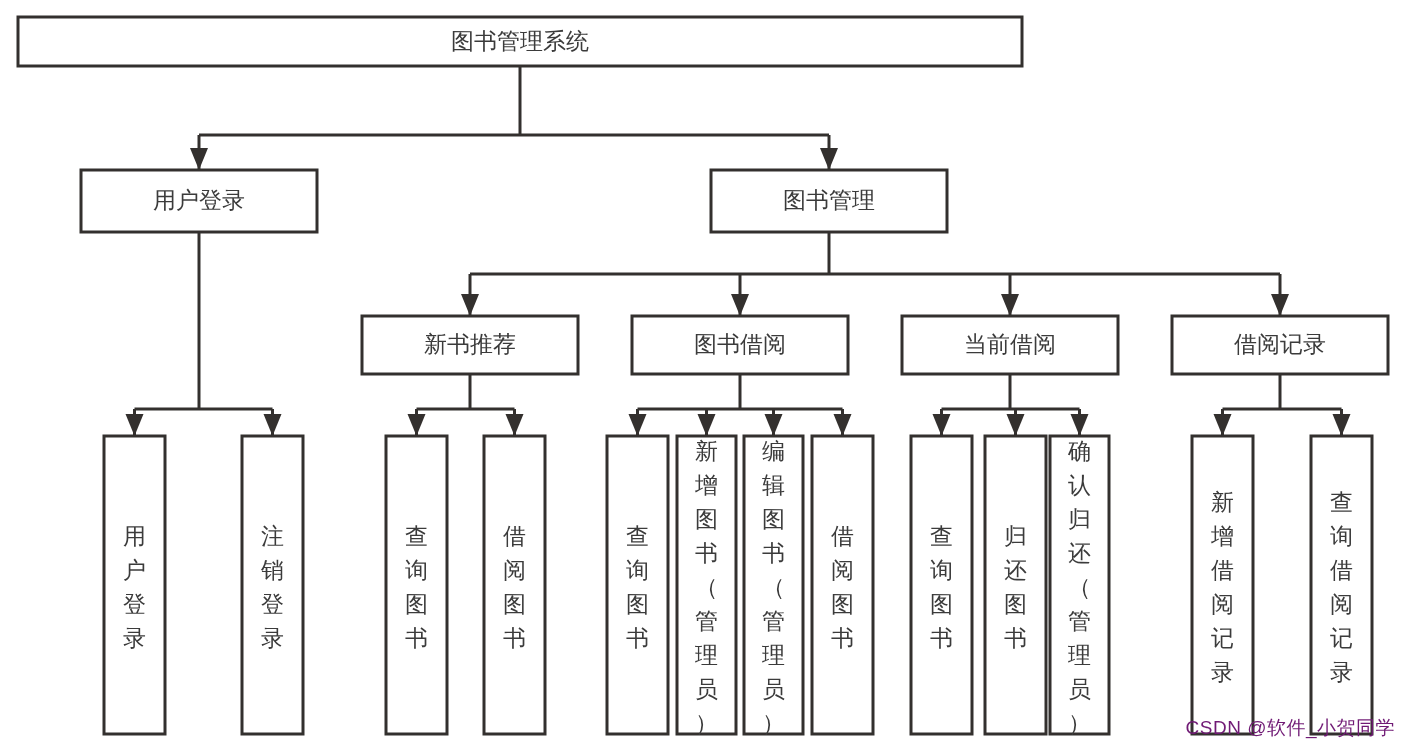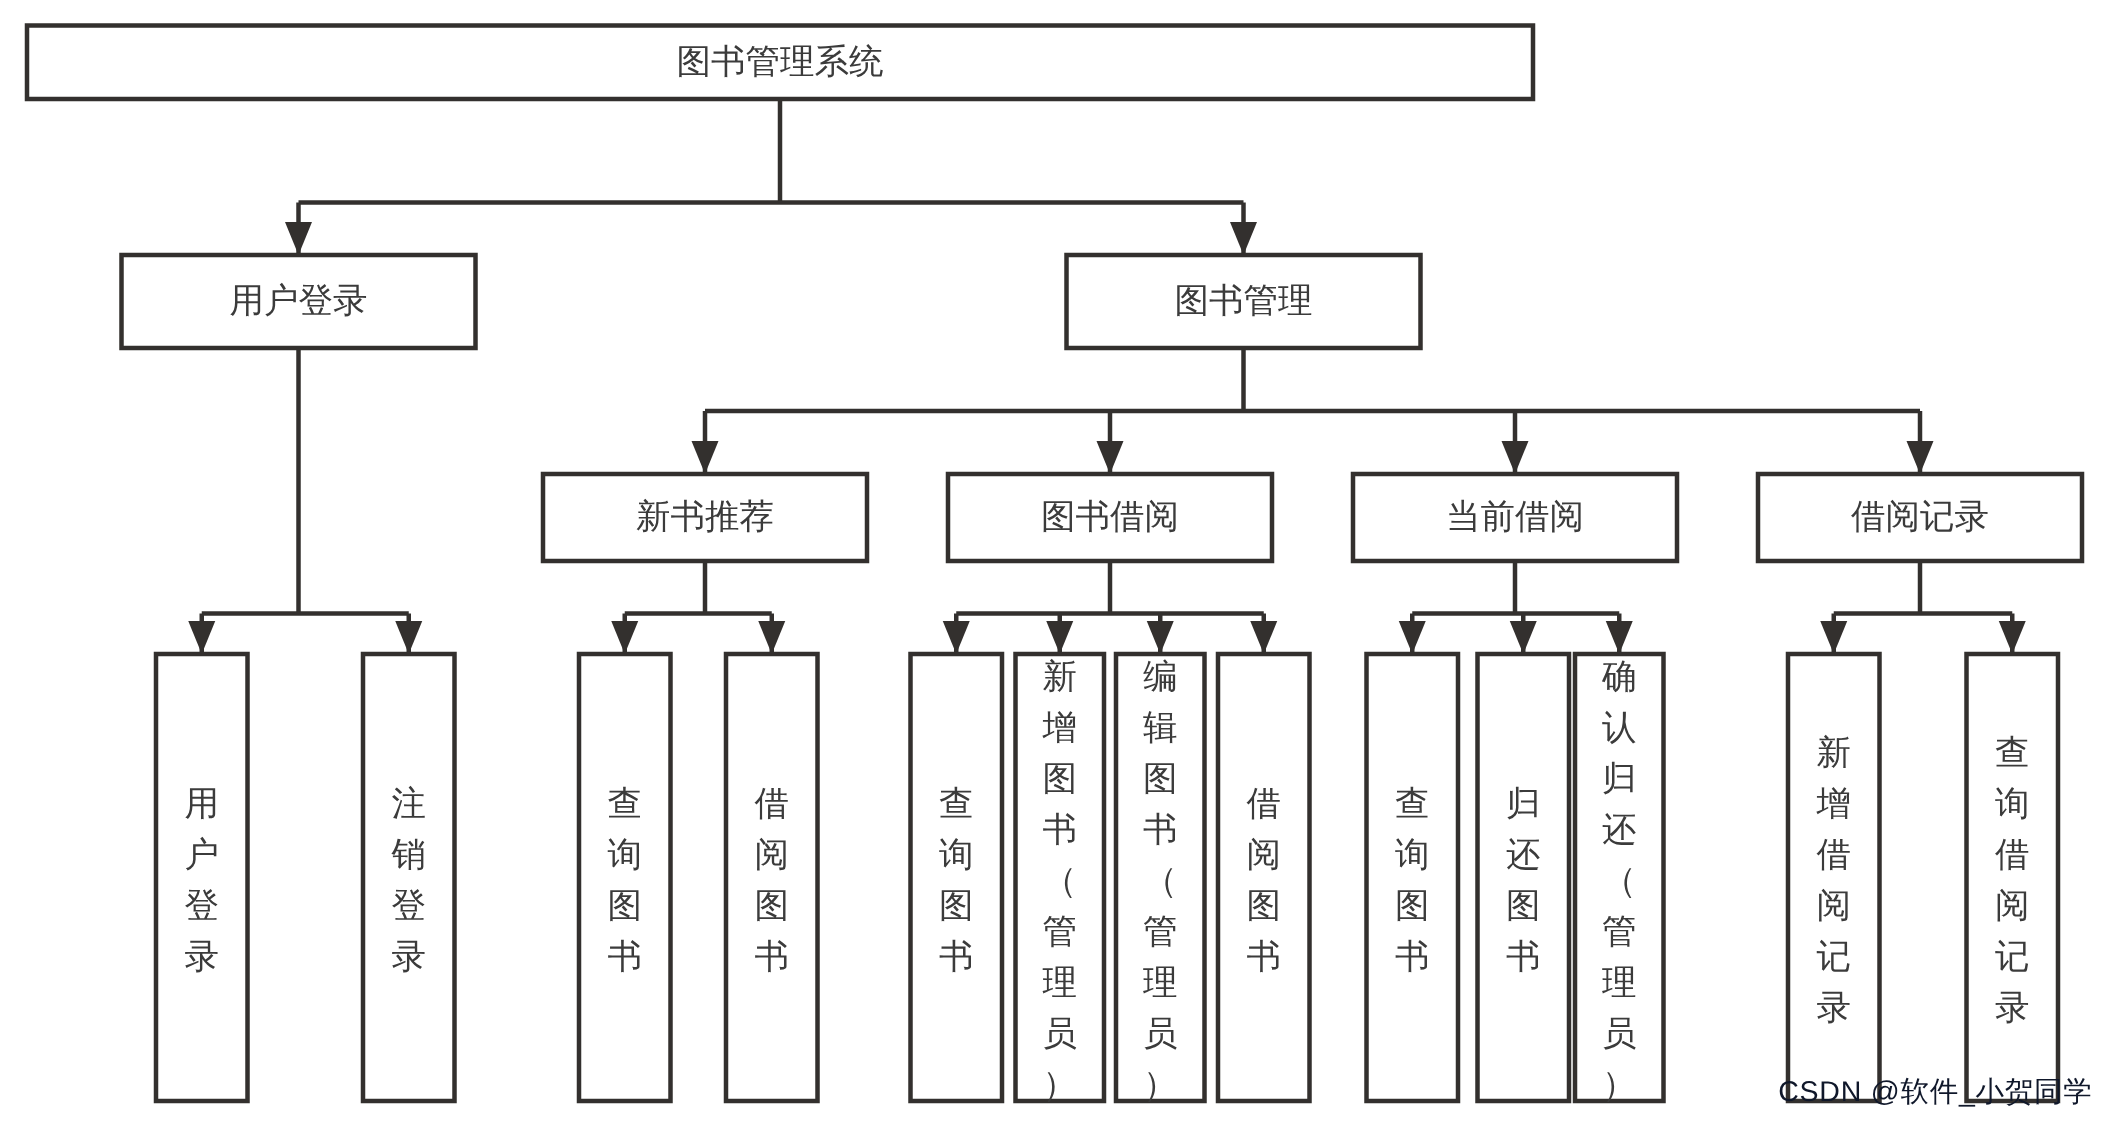--- a/index.html
+++ b/index.html
@@ -53,21 +53,21 @@
     font-size: 23px;
     fill: #3b3b3b;
     text-anchor: middle;
   }
   .watermark {
     position: absolute;
     right: 10px;
     bottom: 6px;
     font-family: "Liberation Sans", "DejaVu Sans", sans-serif;
     font-size: 19px;
-    color: #0f172a;
+    color: #701a75;
     letter-spacing: 0.5px;
     white-space: nowrap;
     pointer-events: none;
     margin-left: 37px;
   }
 </style>
 </head>
 <body>
 
 <div id="stage">

